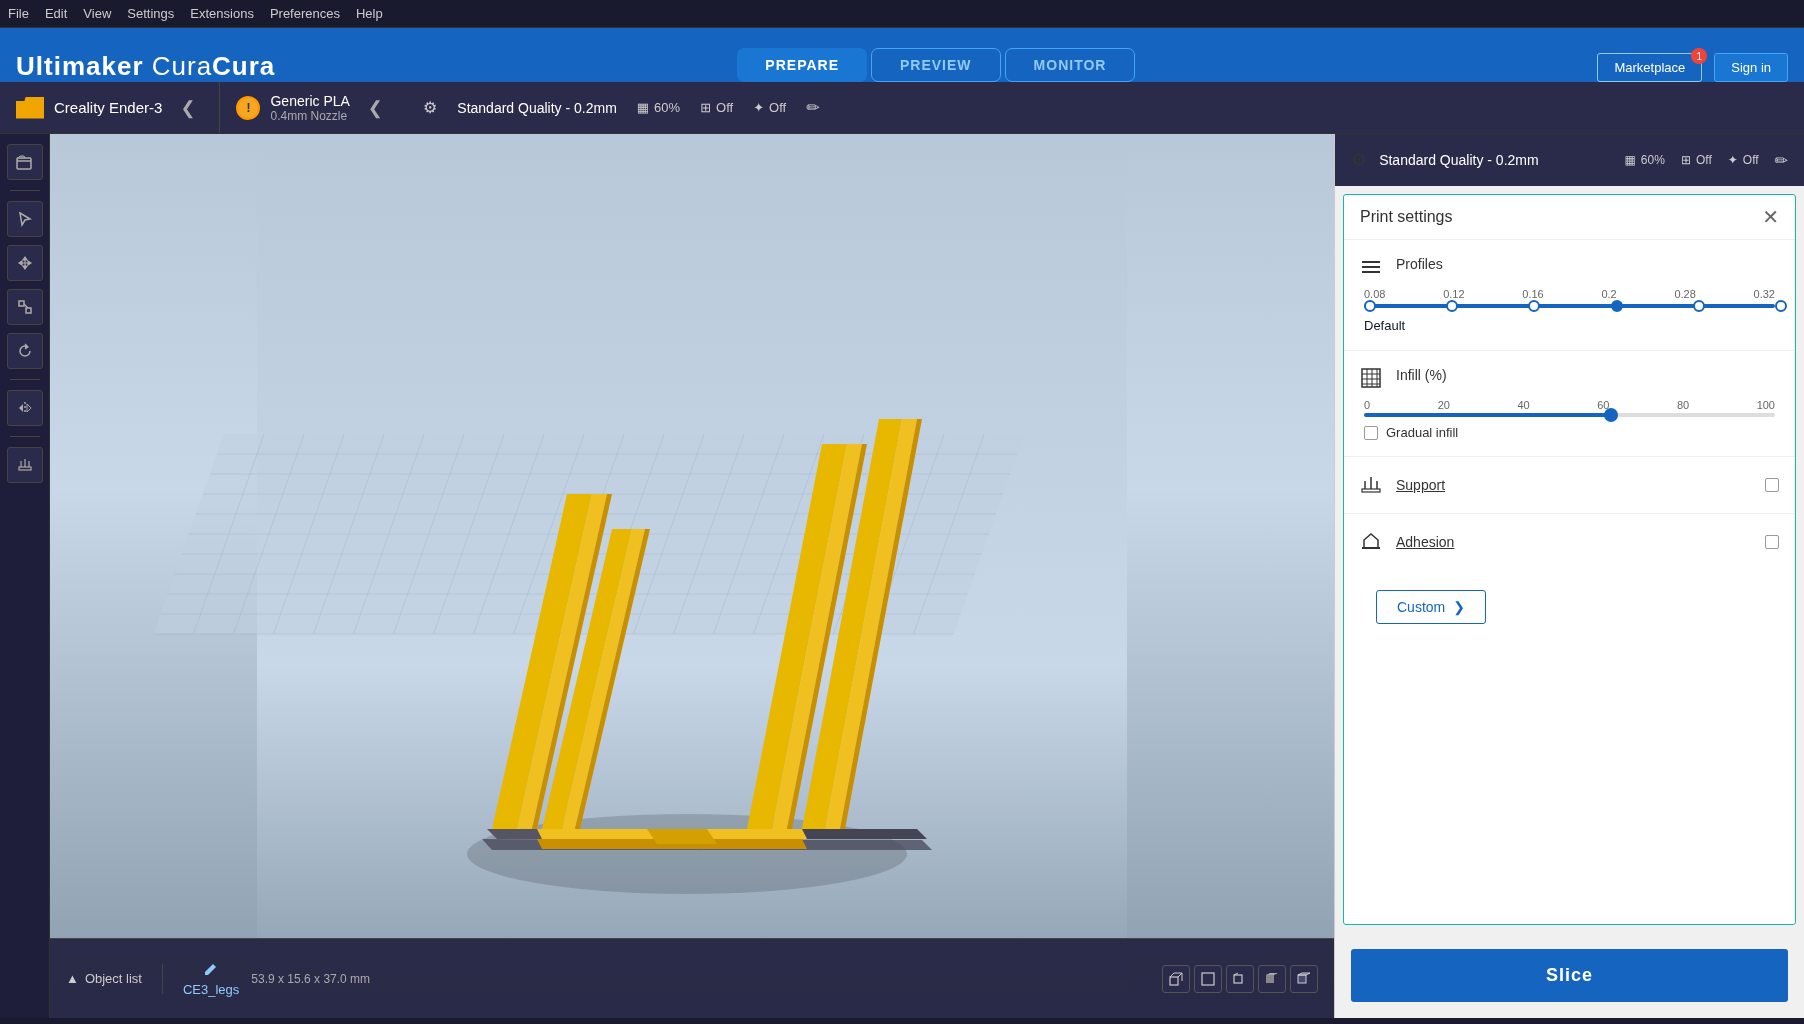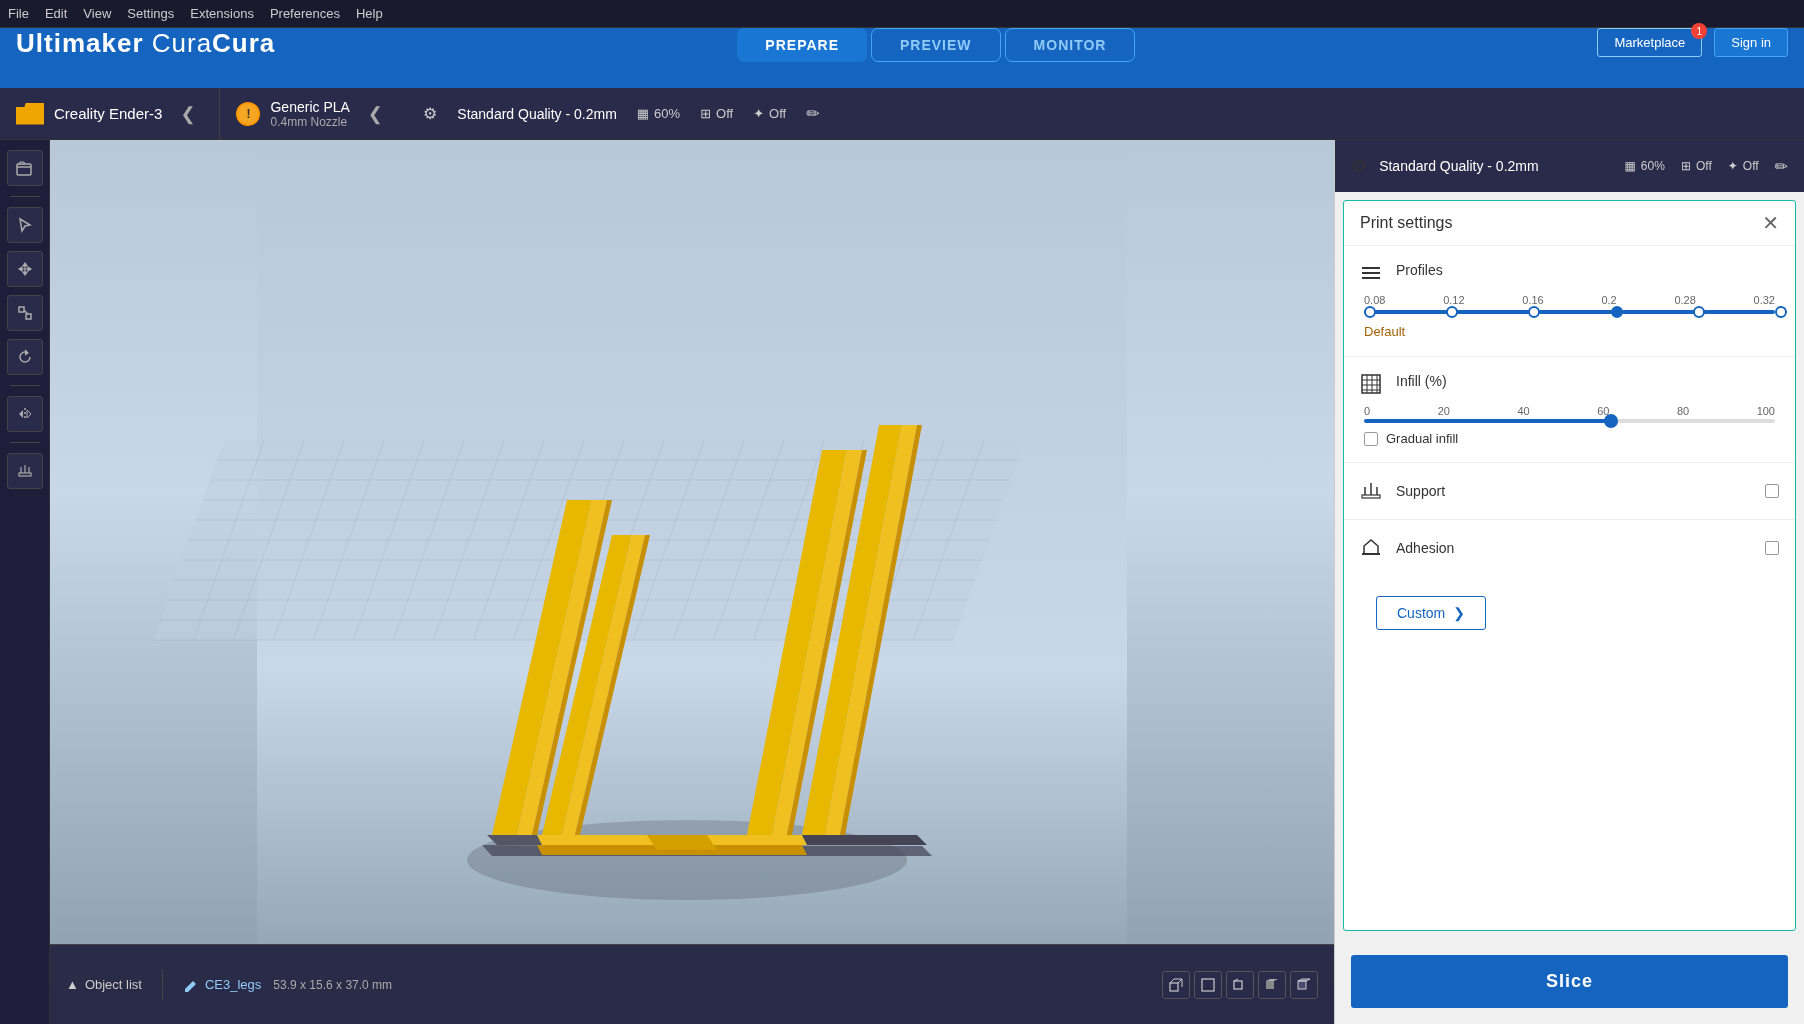--- a/index.html
+++ b/index.html
@@ -13,24 +13,24 @@
       align-items: center;
       padding: 0 8px;
       gap: 16px;
       font-size: 13px;
       border-bottom: 1px solid #333;
     }
     .menu-bar span { cursor: pointer; color: #ccc; }
 
     
     .header {
-      height: 60px;
+      height: 54px;
       background: #1565c0;
       display: flex;
-      align-items: flex-start;
+      align-items: flex-end;
       padding: 0 16px;
       gap: 6px;
     }
     .logo {
       font-size: 26px;
       font-weight: 300;
       color: #fff;
       margin-right: auto;
       letter-spacing: 1px;
     }
@@ -208,20 +208,21 @@
       color: #ccc;
       font-size: 13px;
       cursor: pointer;
     }
     .object-item {
       display: flex;
       align-items: center;
       gap: 6px;
       color: #90caf9;
       font-size: 13px;
+      flex-direction: column;
     }
     .object-dims { font-size: 12px; color: #aaa; }
     .view-icons { display: flex; gap: 4px; margin-left: auto; }
     .view-icon-btn {
       width: 28px;
       height: 28px;
       background: #2a2a4a;
       border: 1px solid #555;
       border-radius: 3px;
       cursor: pointer;
@@ -332,21 +333,21 @@
       height: 12px;
       background: #fff;
       border: 2px solid #1565c0;
       border-radius: 50%;
       position: absolute;
       top: 50%;
       transform: translateY(-50%);
       cursor: pointer;
     }
     .dot.active { background: #1565c0; }
-    .default-label { font-size: 13px; color: #a16207; }
+    .default-label { font-size: 13px; color: #0f172a; }
 
     
     .infill-section { padding: 16px; border-bottom: 1px solid #eee; }
     .infill-slider-labels {
       display: flex;
       justify-content: space-between;
       padding: 0 4px;
       margin-bottom: 2px;
     }
     .infill-val { font-size: 11px; color: #666; }
@@ -380,21 +381,21 @@
     }
     .gradual-label { font-size: 13px; color: #333; }
 
     
     .support-section { padding: 16px; border-bottom: 1px solid #eee; }
     .support-row {
       display: flex;
       align-items: center;
       gap: 12px;
     }
-    .support-label { font-size: 14px; font-weight: 500; color: #333; }
+    .support-label { font-size: 14px; font-weight: 500; color: #333; text-decoration: underline; }
 
     
     .custom-btn {
       margin: 12px 16px;
       padding: 8px 20px;
       background: white;
       border: 1px solid #1565c0;
       color: #1565c0;
       font-size: 14px;
       font-weight: 500;

